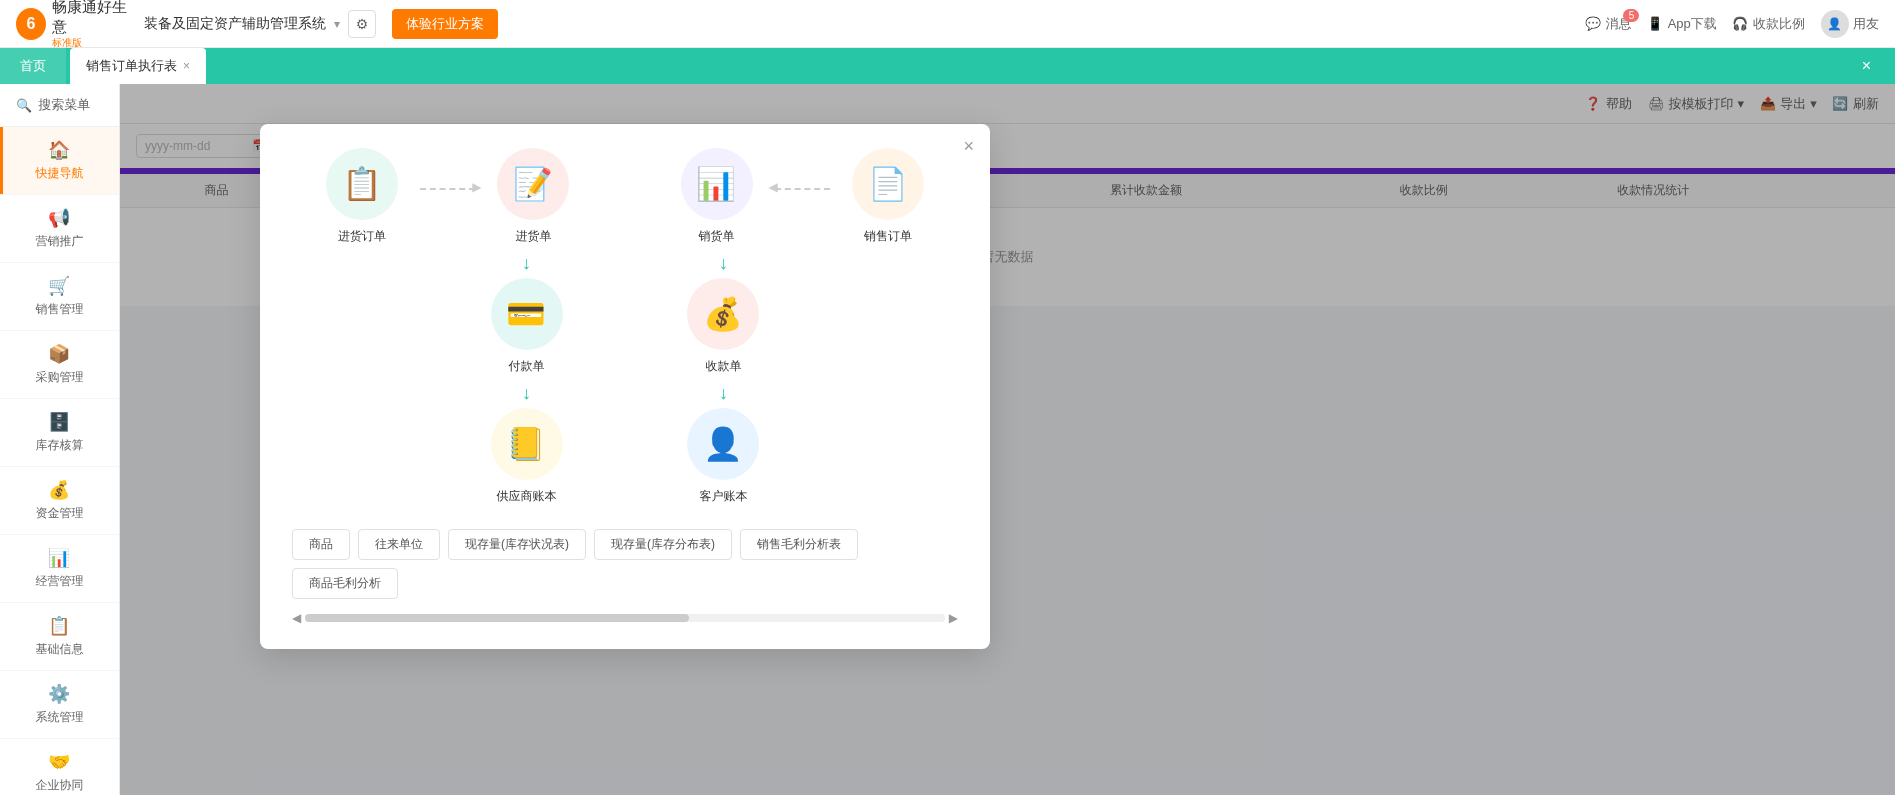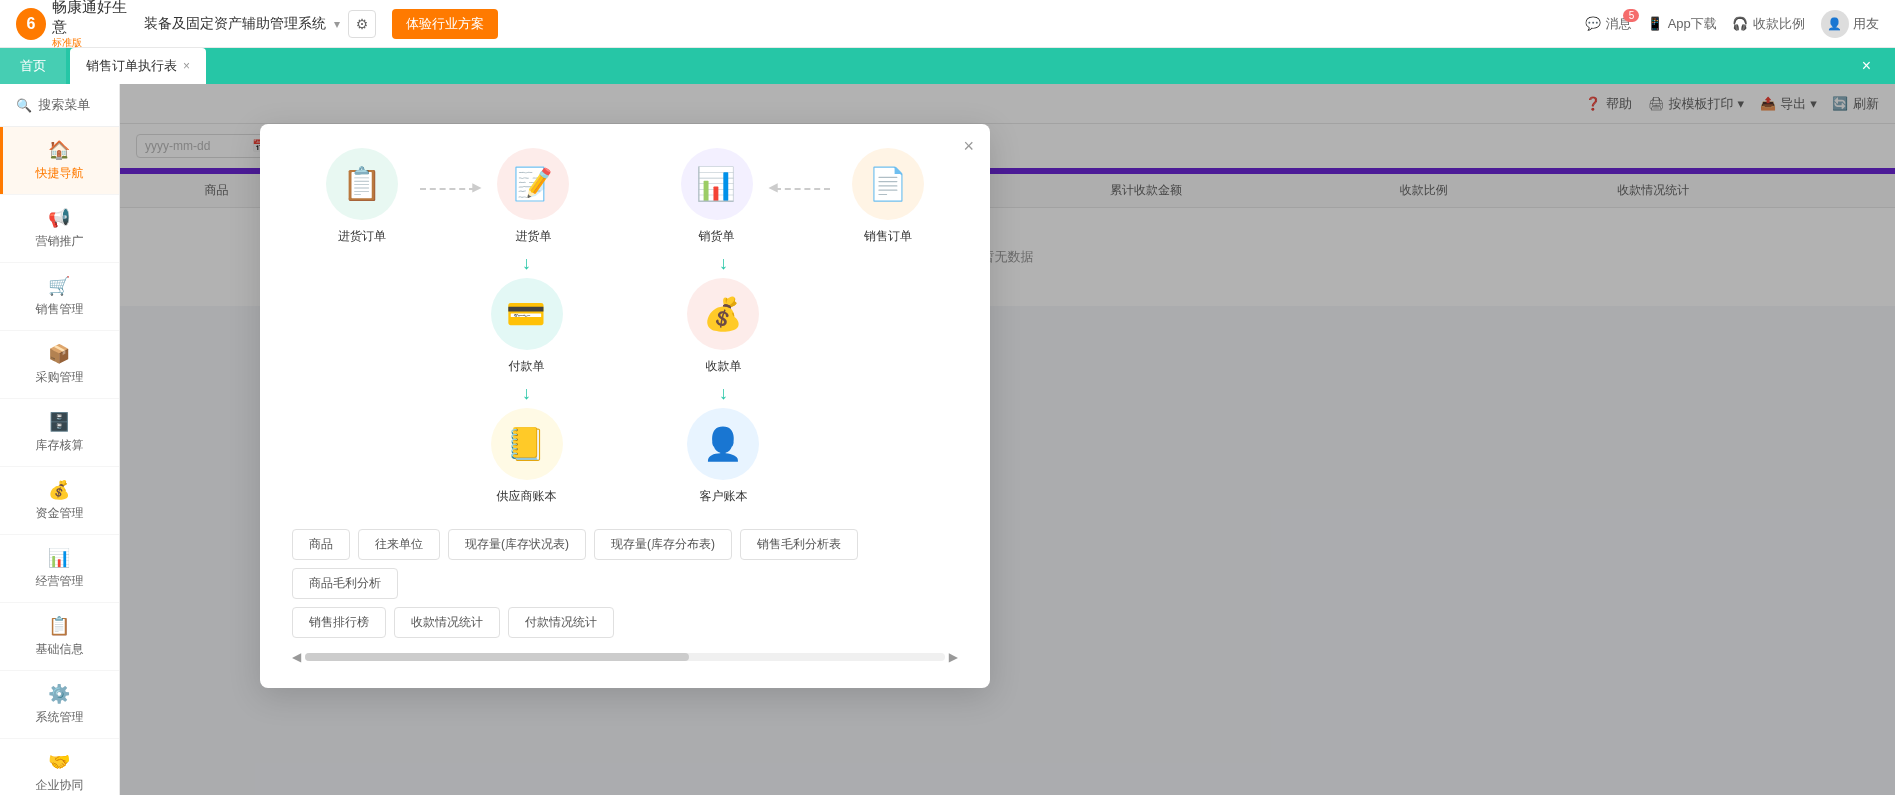--- a/index.html
+++ b/index.html
@@ -558,25 +558,20 @@
 
         <div class="common-funcs">
           <div class="func-buttons">
             <button class="func-btn">商品</button>
             <button class="func-btn">往来单位</button>
             <button class="func-btn">现存量(库存状况表)</button>
             <button class="func-btn">现存量(库存分布表)</button>
             <button class="func-btn">销售毛利分析表</button>
             <button class="func-btn">商品毛利分析</button>
           </div>
-          <div class="func-buttons" style="margin-top:8px;">
-            <button class="func-btn">销售排行榜</button>
-            <button class="func-btn">收款情况统计</button>
-            <button class="func-btn">付款情况统计</button>
-          </div>
         </div>
 
         <div class="modal-scrollbar">
           <span class="scroll-arrow">◀</span>
           <div class="scrollbar-track">
             <div class="scrollbar-thumb"></div>
           </div>
           <span class="scroll-arrow">▶</span>
         </div>
 

